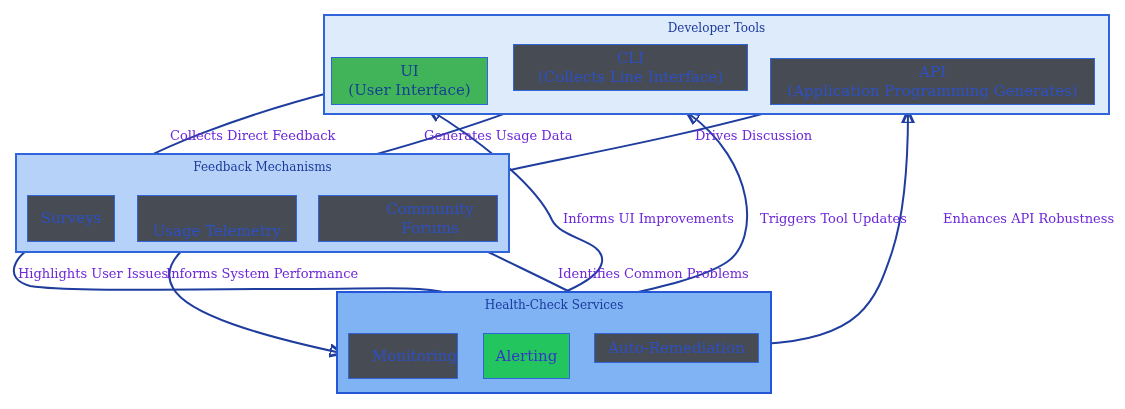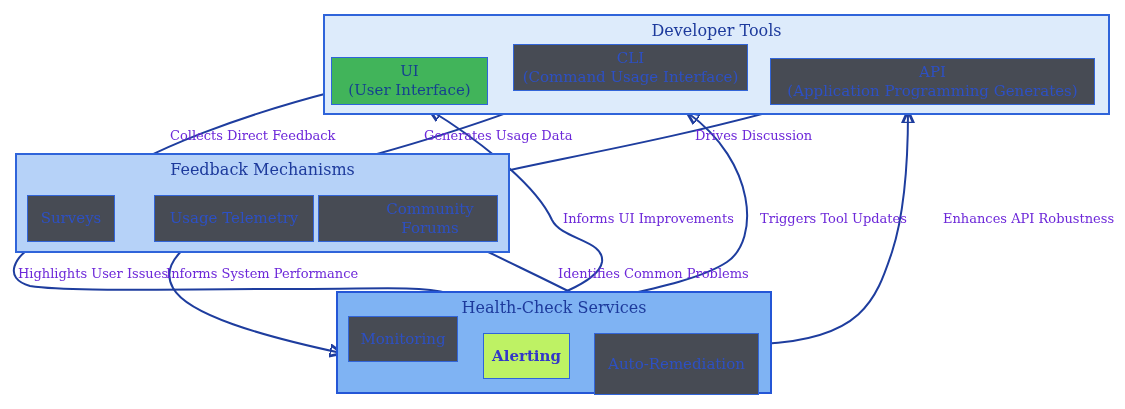--- a/index.html
+++ b/index.html
@@ -13,38 +13,38 @@
   .cluster{
     position:absolute;
     border:2px solid #2f64da;
     box-sizing:border-box;
   }
   .cluster-title{
     position:absolute;
     width:100%;
     text-align:center;
     top:5px;
-    font-size:16px;
+    font-size:12px;
     color:#1d3a9c;
   }
   .node{
     position:absolute;
     box-sizing:border-box;
     border:1px solid #3265d8;
     display:flex;
     flex-direction:column;
     align-items:center;
     justify-content:center;
     text-align:center;
     line-height:1.25;
     font-size:15px;
   }
   .node-dark{background:#474b54;color:#2d50c4;}
   .node-green{background:#41b45a;color:#15418f;border-color:#2f64da;}
-  .node-red{background:#bef264;color:#3437c8;border-color:#2f64da;font-weight:bold;}
+  .node-red{background:#22c55e;color:#3437c8;border-color:#2f64da;}
   .edge-label{
     position:absolute;
     font-size:13px;
     color:#6d28d9;
     white-space:nowrap;
   }
   #edge-layer{
     position:absolute;
     left:0;top:0;width:1125px;height:409px;
     pointer-events:none;
@@ -79,50 +79,50 @@
 
   <div class="cluster" style="left:323px;top:14px;width:787px;height:101px;background:#ddebfb;">
     <div class="cluster-title">Developer Tools</div>
   </div>
   <div class="node node-green" style="left:331px;top:57px;width:157px;height:48px;">
     <span>UI</span>
     <span>(User Interface)</span>
   </div>
   <div class="node node-dark" style="left:513px;top:44px;width:235px;height:47px;">
     <span>CLI</span>
-    <span>(Command Usage Interface)</span>
+    <span>(Collects Line Interface)</span>
   </div>
   <div class="node node-dark" style="left:770px;top:58px;width:325px;height:47px;">
     <span>API</span>
     <span>(Application Programming Generates)</span>
   </div>
 
   <div class="cluster" style="left:15px;top:153px;width:495px;height:100px;background:#b6d2f8;">
     <div class="cluster-title">Feedback Mechanisms</div>
   </div>
   <div class="node node-dark" style="left:27px;top:195px;width:88px;height:47px;">
     <span>Surveys</span>
   </div>
-  <div class="node node-dark" style="left:154px;top:195px;width:160px;height:47px;">
+  <div class="node node-dark" style="left:137px;top:195px;width:160px;height:47px;justify-content:flex-end;">
     <span>Usage Telemetry</span>
   </div>
   <div class="node node-dark" style="left:318px;top:195px;width:180px;height:47px;padding-left:44px;">
     <span>Community Forums</span>
   </div>
 
   <div class="cluster" style="left:336px;top:291px;width:436px;height:103px;background:#7fb3f3;border-color:#2456d6;">
     <div class="cluster-title">Health-Check Services</div>
   </div>
-  <div class="node node-dark" style="left:348px;top:316px;width:110px;height:46px;">
+  <div class="node node-dark" style="left:348px;top:333px;width:110px;height:46px;align-items:flex-end;">
     <span>Monitoring</span>
   </div>
   <div class="node node-red" style="left:483px;top:333px;width:87px;height:46px;">
     <span>Alerting</span>
   </div>
-  <div class="node node-dark" style="left:594px;top:333px;width:165px;height:62px;">
+  <div class="node node-dark" style="left:594px;top:333px;width:165px;height:30px;">
     <span>Auto-Remediation</span>
   </div>
 
   <div class="edge-label" style="left:170px;top:128px;">Collects Direct Feedback</div>
   <div class="edge-label" style="left:424px;top:128px;">Generates Usage Data</div>
   <div class="edge-label" style="left:675px;top:128px;margin-left:20px;">Drives Discussion</div>
   <div class="edge-label" style="left:563px;top:211px;">Informs UI Improvements</div>
   <div class="edge-label" style="left:760px;top:211px;">Triggers Tool Updates</div>
   <div class="edge-label" style="left:943px;top:211px;">Enhances API Robustness</div>
   <div class="edge-label" style="left:18px;top:266px;">Highlights User Issues</div>

